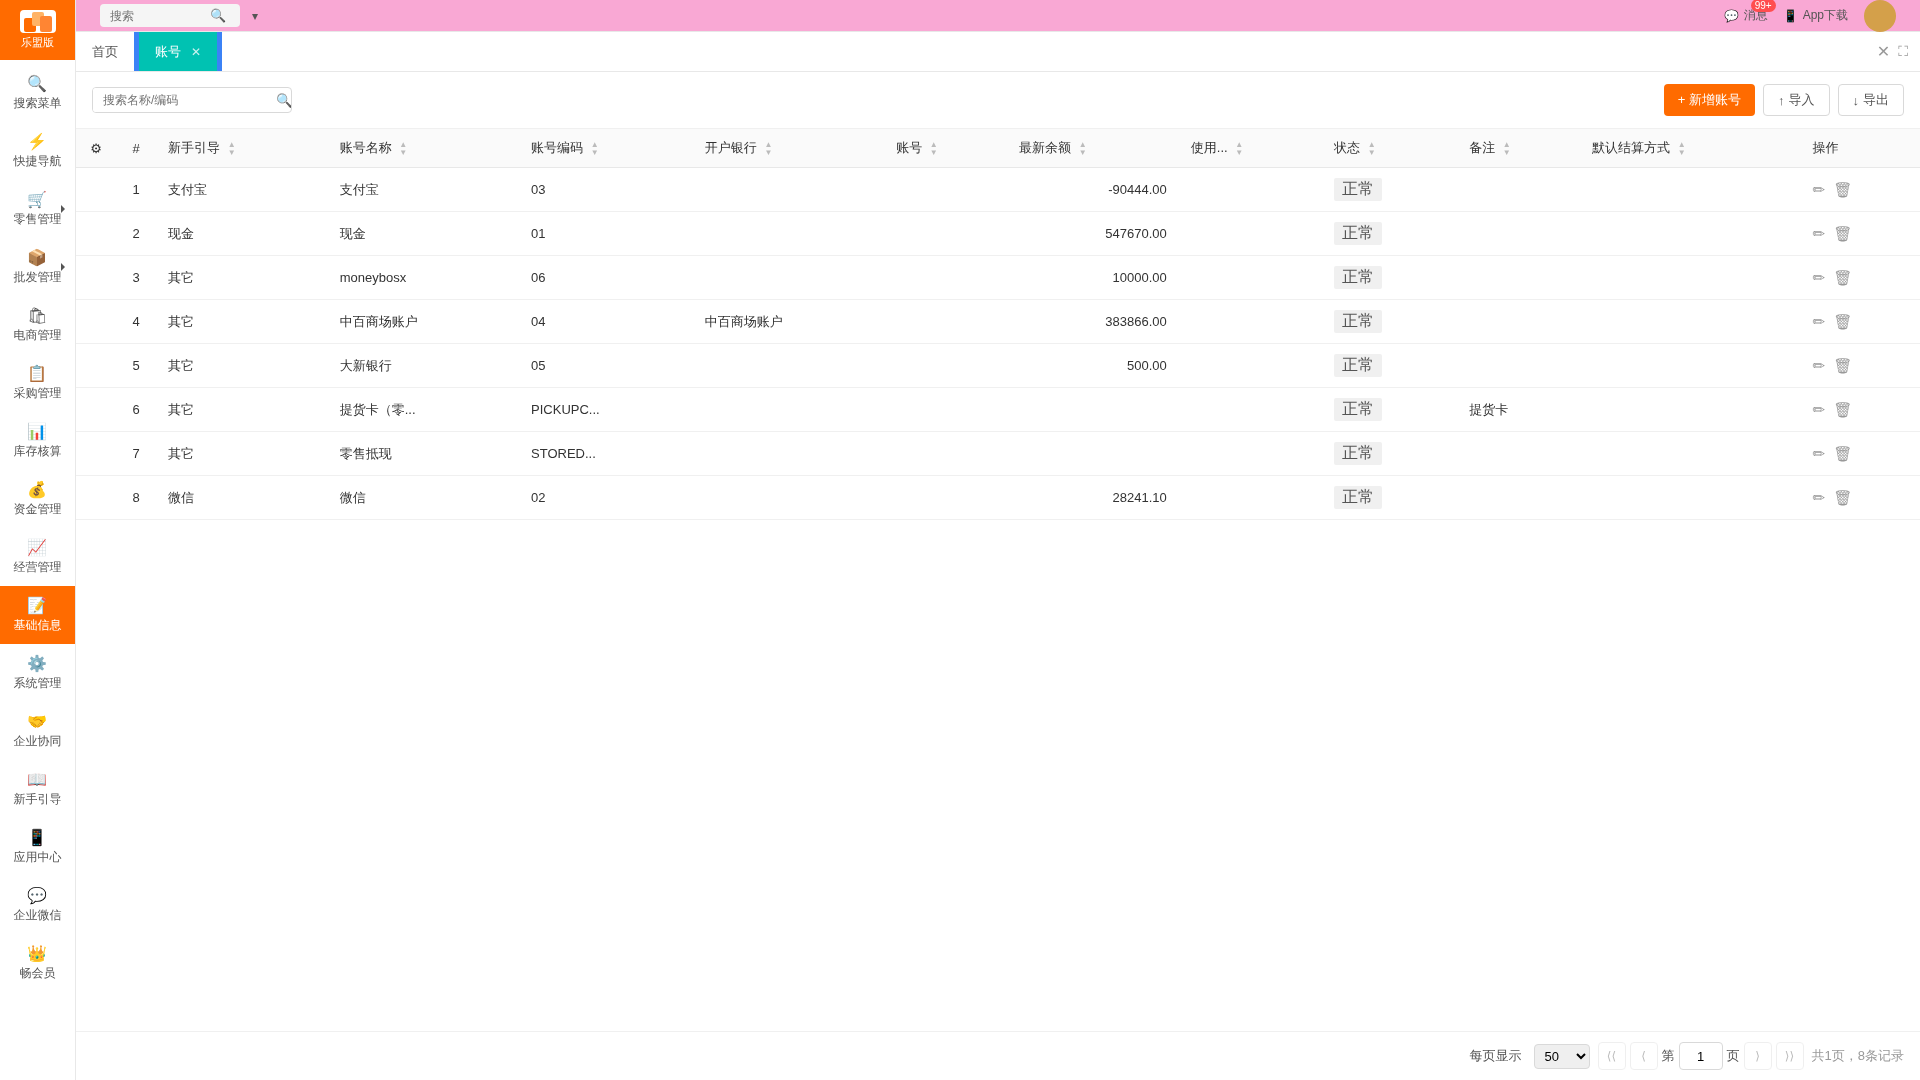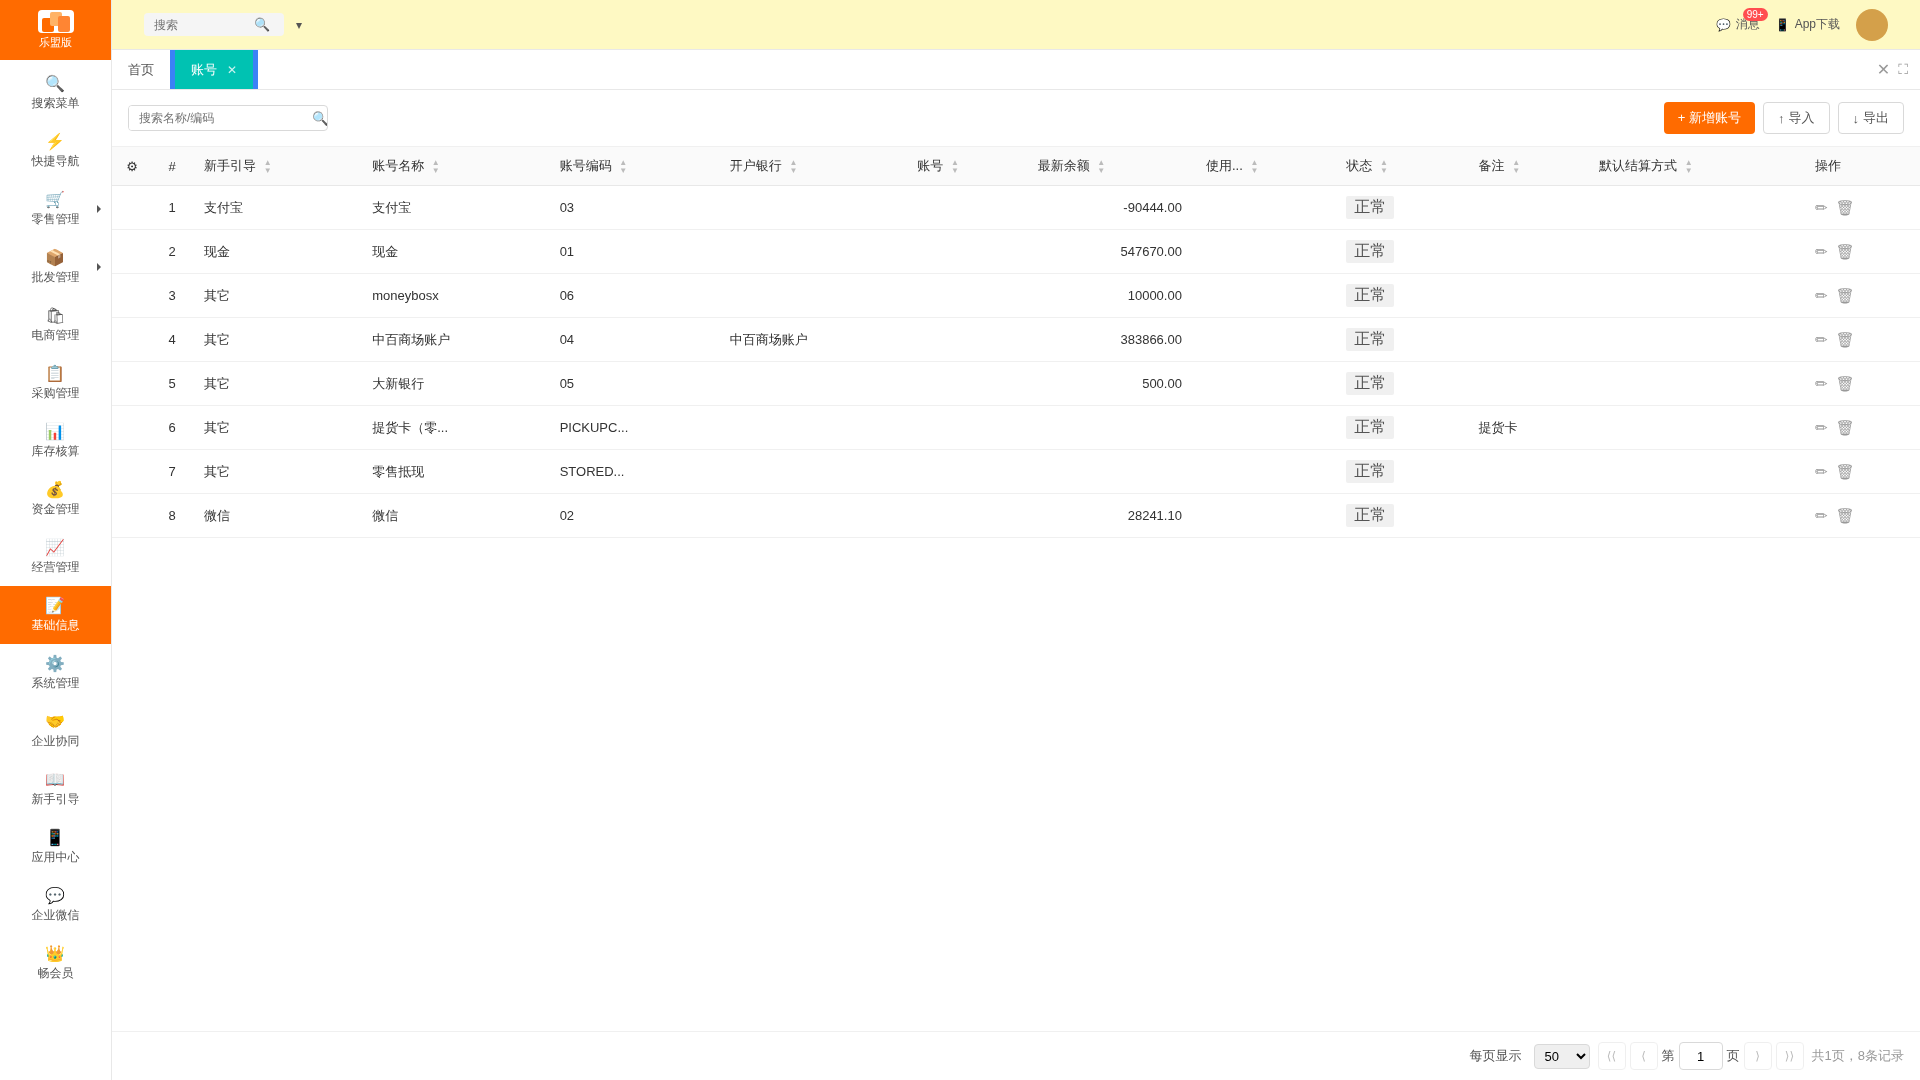--- a/index.html
+++ b/index.html
@@ -1,20 +1,20 @@
 <!DOCTYPE html>
 <html><head>
   <meta charset="utf-8">
   <style>
     * { box-sizing: border-box; margin: 0; padding: 0; }
     body { font-family: 'Microsoft YaHei', Arial, sans-serif; font-size: 13px; background: #f0f2f5; display: flex; height: 1080px; width: 1920px; overflow: hidden; }
 
     
     .sidebar {
-      width: 112px;
+      width: 76px;
       background: #fff;
       display: flex;
       flex-direction: column;
       align-items: center;
       border-right: 1px solid #e8e8e8;
       height: 100%;
       flex-shrink: 0;
     }
     .sidebar-logo {
       width: 100%;
@@ -77,25 +77,25 @@
     .main-area {
       flex: 1;
       display: flex;
       flex-direction: column;
       height: 100%;
       overflow: hidden;
     }
 
     
     .topbar {
-      height: 50px;
-      background: #fef9c3;
-      display: flex;
-      align-items: center;
-      padding: 0 32px;
+      height: 32px;
+      background: #f9a8d4;
+      display: flex;
+      align-items: center;
+      padding: 0 24px;
       border-bottom: 1px solid #e8e8e8;
       justify-content: space-between;
       flex-shrink: 0;
     }
     .topbar-left {
       display: flex;
       align-items: center;
       gap: 12px;
     }
     .topbar-search {

